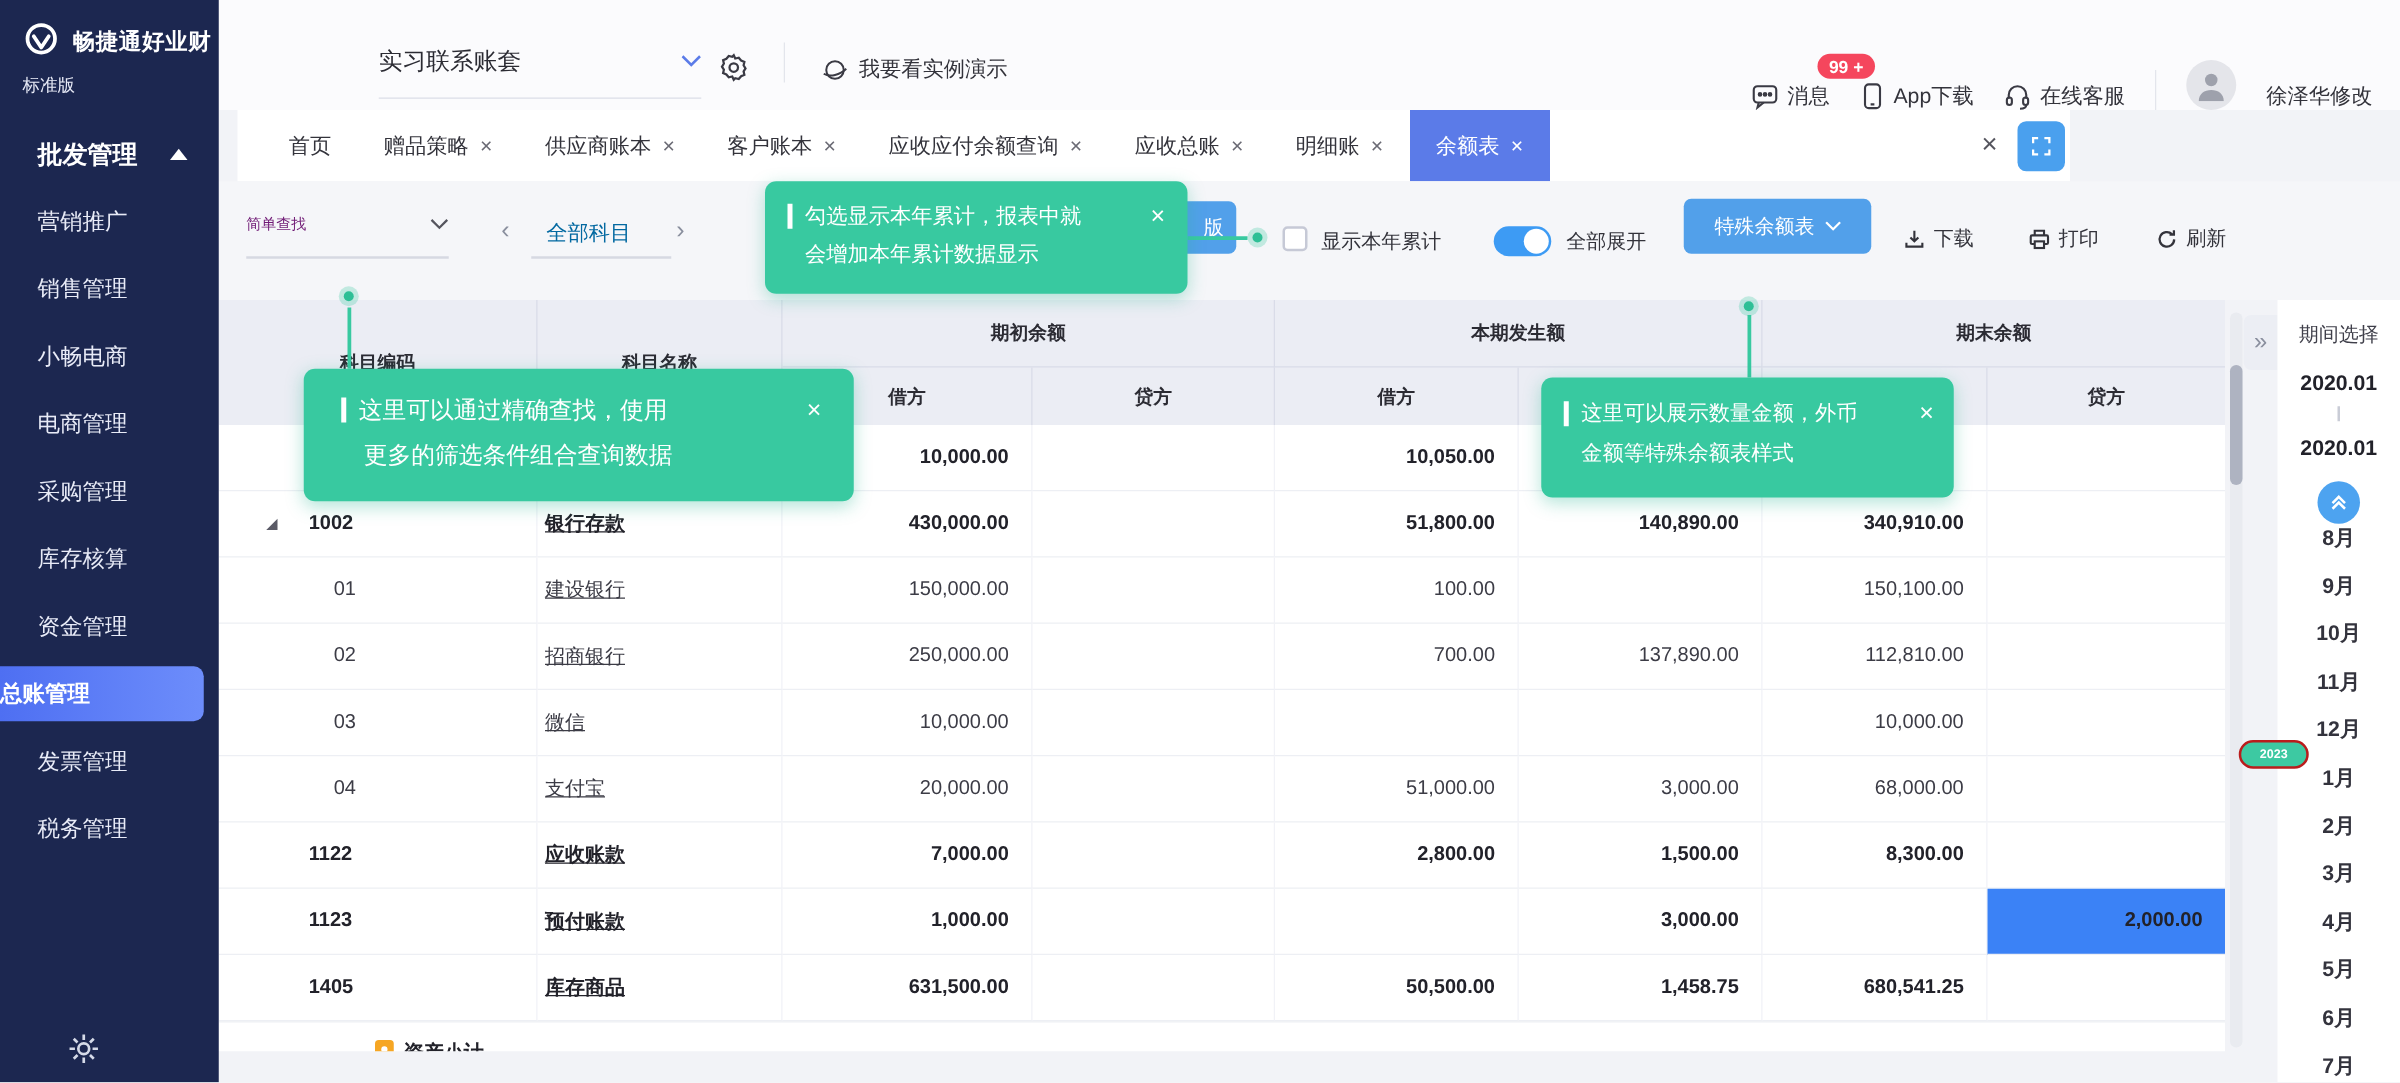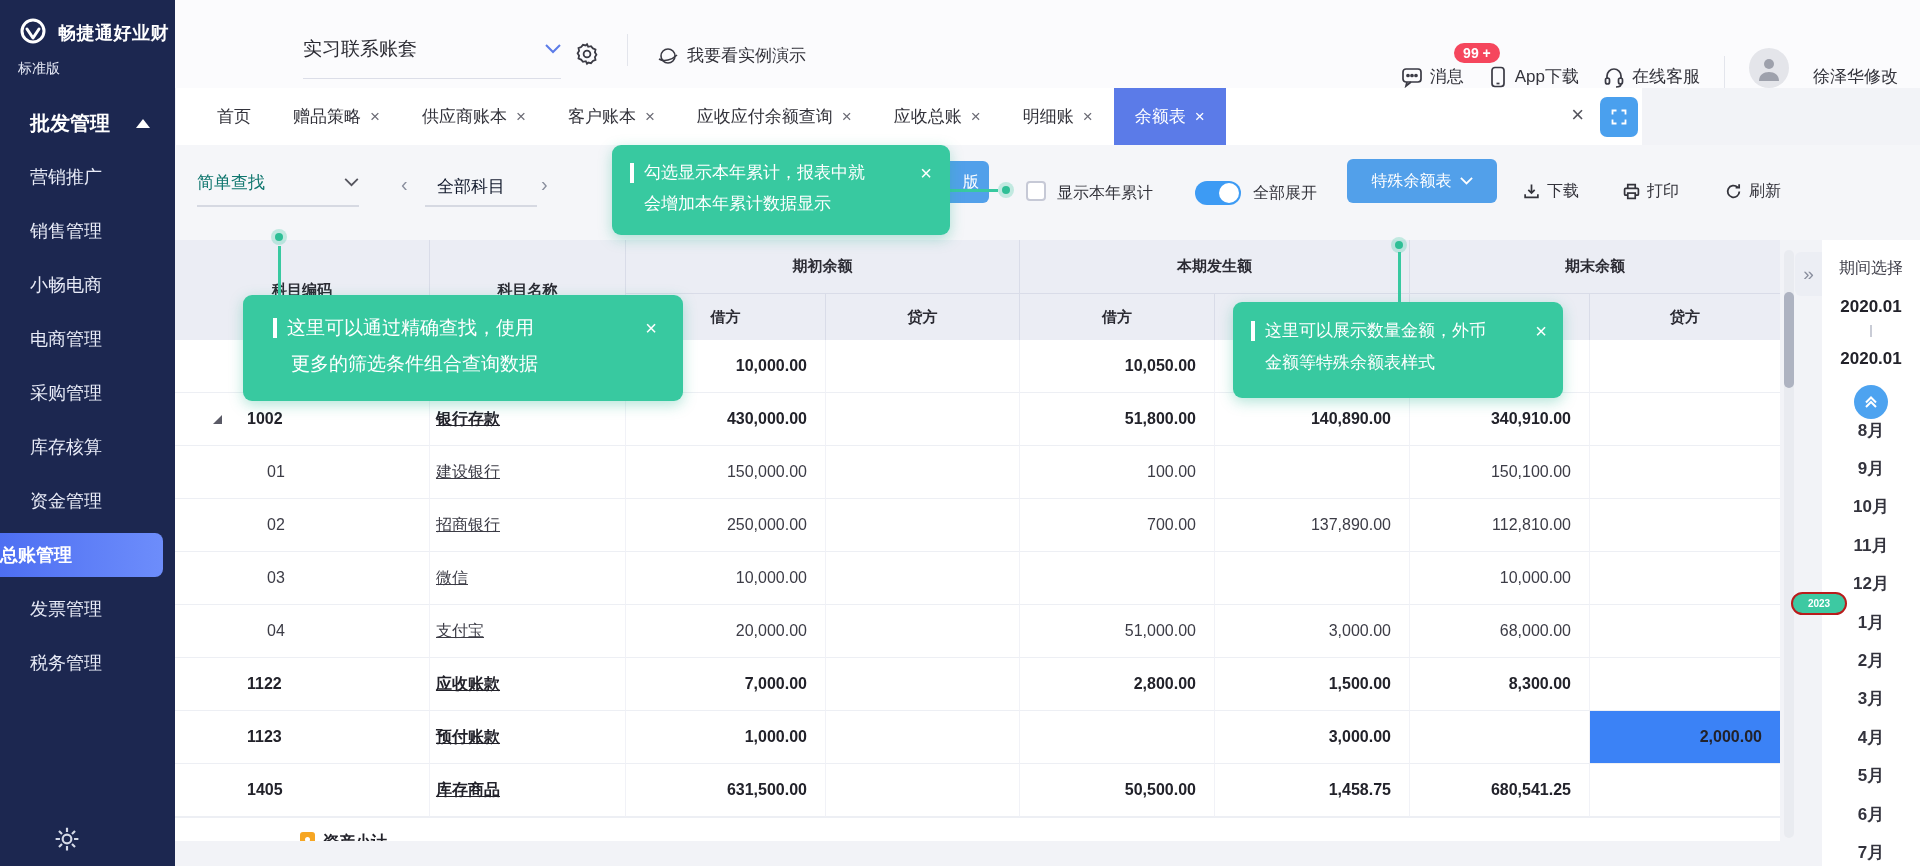--- a/index.html
+++ b/index.html
@@ -27,39 +27,39 @@
   .top-gear { position:absolute; left:400px; top:42px; cursor:pointer; }
   .vdiv { width:1px; height:32px; background:#E3E5EC; }
   .vdiv.v1 { position:absolute; left:452px; top:34px; }
   .demo { position:absolute; left:482px; top:44px; display:flex; align-items:center; gap:8px; font-size:17px; color:#33333B; cursor:pointer; }
   .right-group { position:absolute; right:22px; top:0; height:88px; display:flex; align-items:flex-end; gap:24px; }
   .rg-item { display:flex; align-items:center; gap:7px; font-size:17px; color:#33333B; cursor:pointer; position:relative; }
   .badge-99 { position:absolute; top:-22px; right:-36px; background:#F5465D; color:#fff; font-size:14px; font-weight:bold; padding:2px 9px; border-radius:11px; }
   .avatar { width:40px; height:40px; border-radius:50%; background:#E4E5EA; display:flex; align-items:center; justify-content:center; overflow:hidden; }
 
   
-  .tabbar { position:absolute; left:176px; top:88px; width:1466px; height:57px; background:#FFFFFF; }
+  .tabbar { position:absolute; left:190px; top:88px; width:1466px; height:57px; background:#FFFFFF; }
   .tabs { display:flex; height:57px; align-items:stretch; padding-left:20px; }
   .tab { display:flex; align-items:center; gap:9px; padding:0 21px; font-size:17px; color:#33333B; cursor:pointer; }
   .tab .tab-x { font-size:17px; color:#6B6B75; }
   .tab.active { background:#5B7BE8; color:#fff; }
   .tab.active .tab-x { color:#fff; }
   .tab-close-all { position:absolute; right:58px; top:16px; font-size:22px; color:#55555E; line-height:22px; cursor:pointer; }
   .corner-btn { position:absolute; right:4px; top:9px; width:38px; height:40px; background:#4AA0EE; border-radius:7px; display:flex; align-items:center; justify-content:center; cursor:pointer; }
 
   
   .toolbar { position:absolute; left:175px; top:145px; width:1745px; height:95px; background:#F5F6F9; }
-  .search-mode { position:absolute; left:22px; top:26px; width:162px; display:flex; align-items:center; justify-content:space-between; font-size:17px; color:#0f766e; cursor:pointer; }
+  .search-mode { position:absolute; left:22px; top:26px; width:162px; display:flex; align-items:center; justify-content:space-between; font-size:12px; color:#701a75; cursor:pointer; }
   .u-line { position:absolute; height:2px; background:#D6D9E2; top:60px; }
   .u1 { left:22px; width:162px; }
   .u2 { left:250px; width:112px; }
   .pg { position:absolute; top:28px; font-size:20px; color:#8A8F9E; cursor:pointer; }
   .pg-prev { left:226px; }
   .pg-next { left:366px; }
-  .subject { position:absolute; left:262px; top:30px; font-size:17px; color:#0f172a; cursor:pointer; }
+  .subject { position:absolute; left:262px; top:30px; font-size:17px; color:#0369a1; cursor:pointer; }
   .hidden-btn { position:absolute; left:756px; top:16px; width:58px; height:42px; background:#52A0EA; border-radius:6px; color:#fff; font-size:16px; display:flex; align-items:center; justify-content:flex-end; padding-right:10px; cursor:pointer; }
   .checkbox { position:absolute; left:851px; top:36px; width:20px; height:20px; border:2px solid #C6C9D6; border-radius:4px; background:#fff; cursor:pointer; }
   .chk-label { position:absolute; left:882px; top:38px; font-size:16px; color:#33333B; }
   .switch { position:absolute; left:1020px; top:36px; width:46px; height:24px; border-radius:12px; background:#3D9BF4; cursor:pointer; }
   .switch::after { content:""; position:absolute; right:2px; top:2px; width:20px; height:20px; border-radius:50%; background:#fff; }
   .switch-label { position:absolute; left:1078px; top:38px; font-size:16px; color:#33333B; }
   .special-btn { position:absolute; left:1172px; top:14px; width:150px; height:44px; background:#52A0EA; border-radius:6px; color:#fff; font-size:16px; display:flex; align-items:center; justify-content:center; gap:8px; cursor:pointer; }
   .tool-act { position:absolute; top:36px; display:flex; align-items:center; gap:7px; font-size:16px; color:#33333B; cursor:pointer; }
   .ta-dl { left:1348px; } .ta-pr { left:1448px; } .ta-rf { left:1550px; }
 

